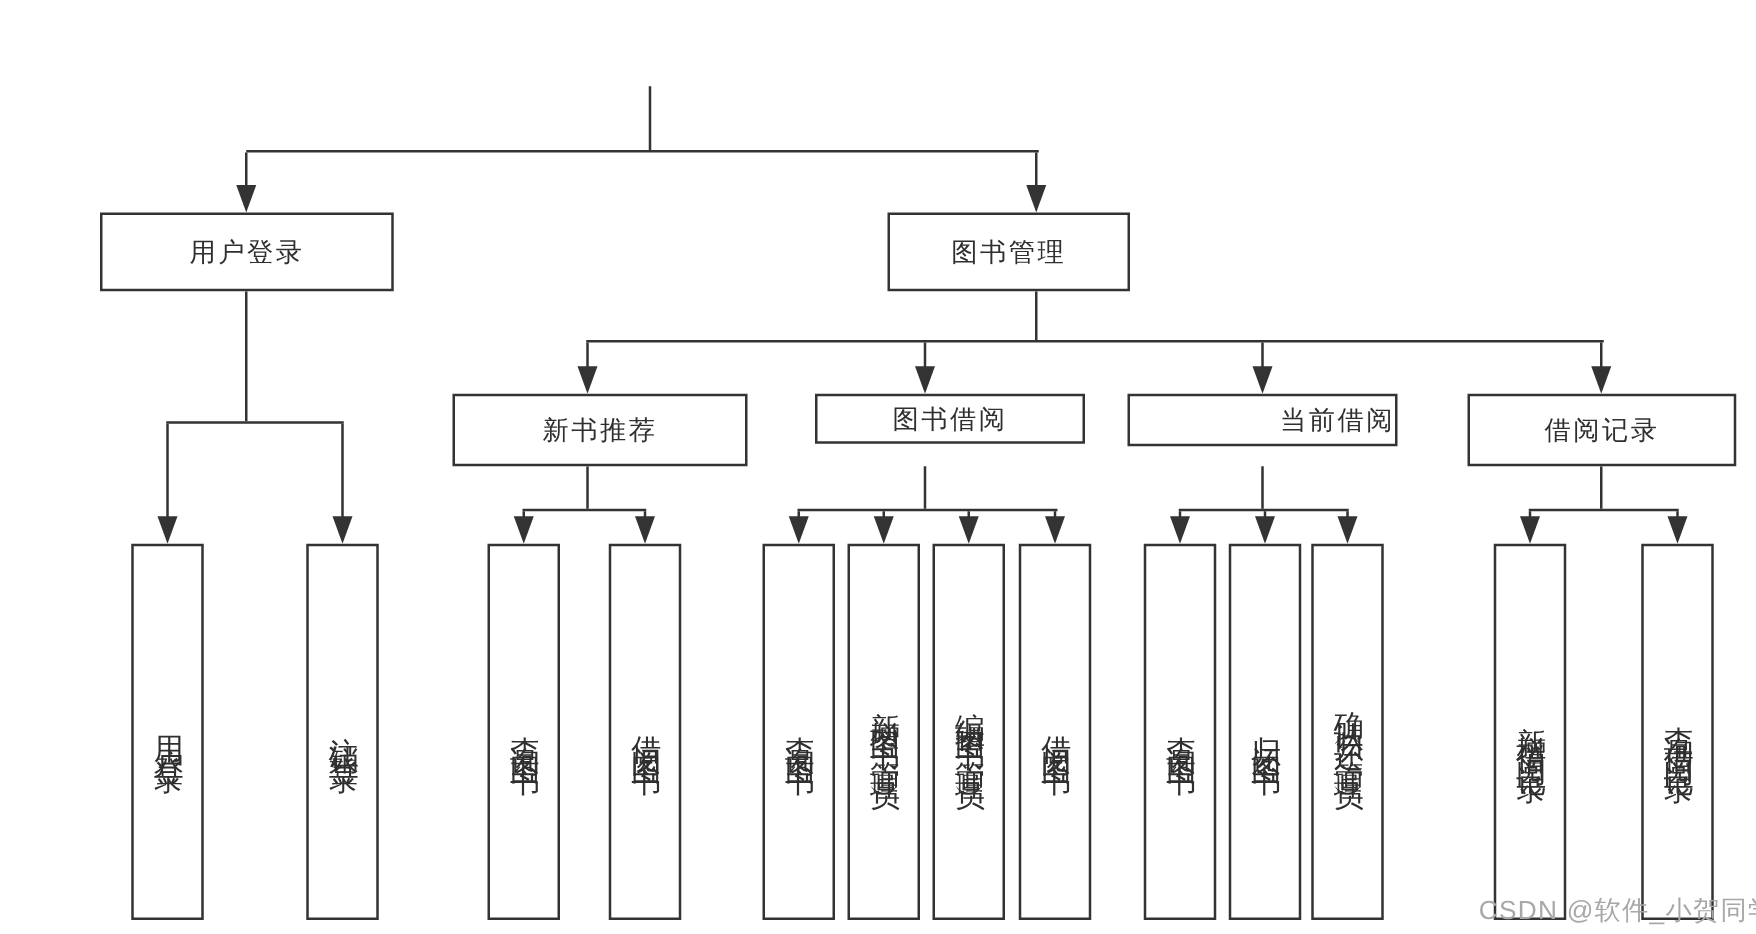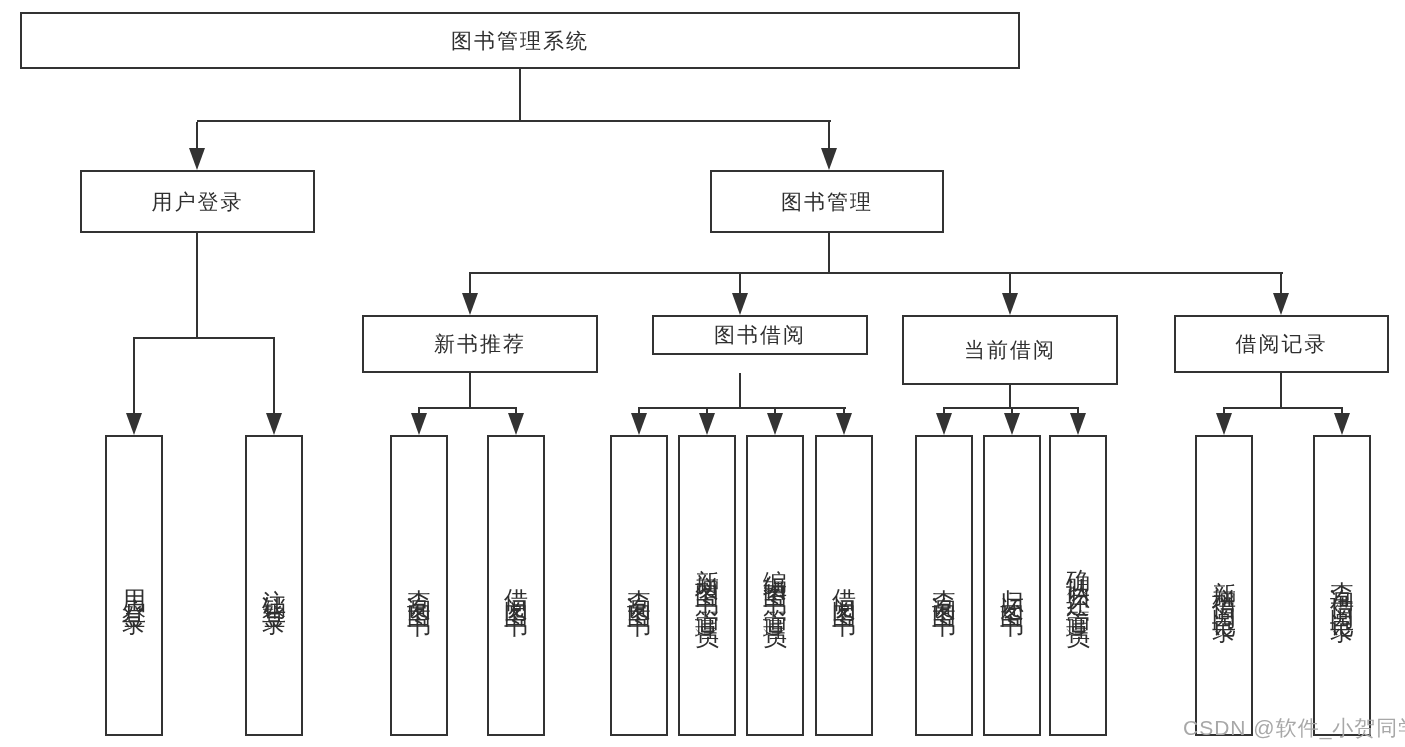--- a/index.html
+++ b/index.html
@@ -32,35 +32,32 @@
   .watermark {
     position:absolute; left:1183px; top:714px; z-index:5;
     font-size:21px; color:#a8a8a8; letter-spacing:1px; white-space:nowrap;
   }
 </style>
 </head>
 <body>
 
 <div class="canvas">
 
-  <div class="box" style="left:20px; top:12px; width:1000px; height:57px;">
-    <span>图书管理系统</span>
-  </div>
 
   <div class="vline" style="left:519px; top:69px; height:51px;"></div>
   <div class="hline" style="left:197px; top:120px; width:634px;"></div>
   <div class="vline" style="left:196px; top:122px; height:28px;"></div>
   <div class="arrow" style="left:189px; top:148px;"></div>
   <div class="vline" style="left:828px; top:122px; height:28px;"></div>
   <div class="arrow" style="left:821px; top:148px;"></div>
 
   <div class="box" style="left:80px; top:170px; width:235px; height:63px;">
     <span>用户登录</span>
   </div>
-  <div class="box" style="left:710px; top:170px; width:234px; height:63px;">
+  <div class="box" style="left:710px; top:170px; width:194px; height:63px;">
     <span>图书管理</span>
   </div>
 
   <div class="vline" style="left:196px; top:233px; height:104px;"></div>
   <div class="hline" style="left:133px; top:337px; width:142px;"></div>
   <div class="vline" style="left:133px; top:339px; height:76px;"></div>
   <div class="arrow" style="left:126px; top:413px;"></div>
   <div class="vline" style="left:273px; top:339px; height:76px;"></div>
   <div class="arrow" style="left:266px; top:413px;"></div>
 
@@ -74,21 +71,21 @@
   <div class="arrow" style="left:1002px; top:293px;"></div>
   <div class="vline" style="left:1280px; top:274px; height:20px;"></div>
   <div class="arrow" style="left:1273px; top:293px;"></div>
 
   <div class="box" style="left:362px; top:315px; width:236px; height:58px;">
     <span>新书推荐</span>
   </div>
   <div class="box" style="left:652px; top:315px; width:216px; height:40px;">
     <span>图书借阅</span>
   </div>
-  <div class="box" style="left:902px; top:315px; width:216px; height:70px;">
+  <div class="box" style="left:902px; top:315px; width:216px; height:42px;justify-content:flex-end;">
     <span>当前借阅</span>
   </div>
   <div class="box" style="left:1174px; top:315px; width:215px; height:58px;">
     <span>借阅记录</span>
   </div>
 
   <div class="vline" style="left:469px; top:373px; height:34px;"></div>
   <div class="hline" style="left:418px; top:407px; width:99px;"></div>
   <div class="vline" style="left:418px; top:409px; height:6px;"></div>
   <div class="arrow" style="left:411px; top:413px;"></div>

